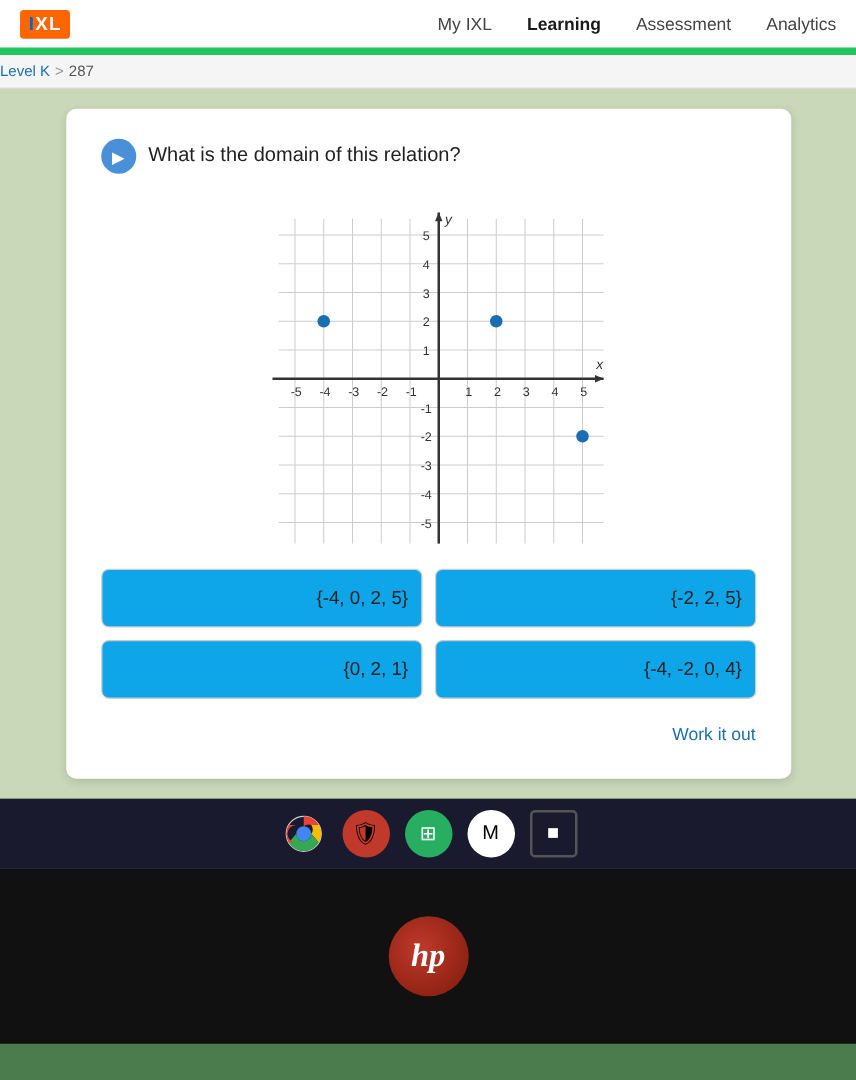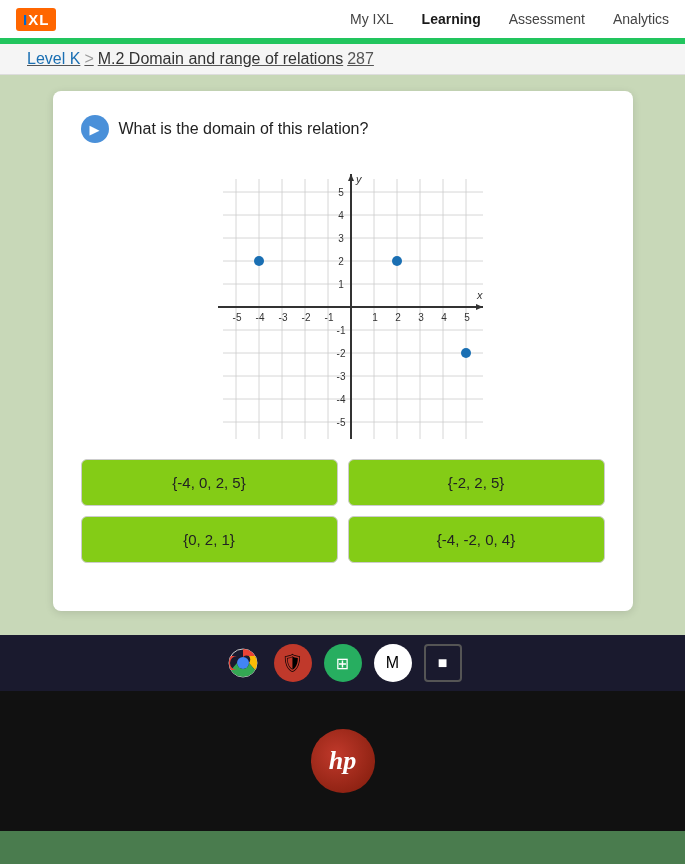--- a/index.html
+++ b/index.html
@@ -46,27 +46,26 @@
     }
     .nav-link.active {
       color: #1a1a1a;
       font-weight: 600;
     }
 
     
     .breadcrumb {
       background: #f5f5f5;
       border-bottom: 1px solid #ddd;
-      padding: 6px 27px;
-      font-size: 16px;
+      padding: 6px 0;
+      font-size: 12px;
       color: #555;
       display: flex;
       align-items: center;
       gap: 4px;
-      text-decoration: underline;
     }
     .breadcrumb a { color: #1a6fb3; text-decoration: none; }
     .breadcrumb .sep { color: #999; }
     .breadcrumb .current { color: #333; }
 
     
     .content-area {
       background: #c8d8b8;
       padding: 16px;
       min-height: 560px;
@@ -118,26 +117,26 @@
     
     .options-grid {
       display: grid;
       grid-template-columns: 1fr 1fr;
       gap: 10px;
       margin-bottom: 20px;
     }
     .option-btn {
       border: 1.5px solid #ccc;
       border-radius: 6px;
-      background: #84cc16;
+      background: #0ea5e9;
       padding: 14px 10px;
       font-size: 15px;
       color: #222;
       cursor: pointer;
-      text-align: center;
+      text-align: right;
       transition: border-color 0.2s, background 0.2s;
     }
 
     
     .submit-btn {
       background: #5cb85c;
       color: #fff;
       border: none;
       border-radius: 5px;
       padding: 9px 22px;
@@ -211,21 +210,20 @@
     <a class="nav-link">My IXL</a>
     <a class="nav-link active">Learning</a>
     <a class="nav-link">Assessment</a>
     <a class="nav-link">Analytics</a>
   </div>
 </nav>
 
 <div class="breadcrumb">
   <a>Level K</a>
   <span class="sep">&gt;</span>
-  <span class="current">M.2 Domain and range of relations</span>
   <span>287</span>
 </div>
 
 <div class="content-area">
   <div class="question-card">
 
     
     <div class="question-header">
       <div class="speaker-icon">▶</div>
       <span>What is the domain of this relation?</span>
@@ -304,20 +302,21 @@
     <div class="options-grid">
       <button class="option-btn">{-4, 0, 2, 5}</button>
       <button class="option-btn">{-2, 2, 5}</button>
       <button class="option-btn">{0, 2, 1}</button>
       <button class="option-btn">{-4, -2, 0, 4}</button>
     </div>
 
     
 
     
+    <div class="work-it-out">Work it out</div>
   </div>
 </div>
 
 <div class="taskbar">
 
   <div class="taskbar-icon" style="background:transparent;">
     <svg width="30" height="30" viewBox="0 0 30 30">
       <circle cx="15" cy="15" r="14" fill="none" stroke="#ccc" stroke-width="1"></circle>
       <circle cx="15" cy="15" r="6" fill="#4285F4"></circle>
       <path d="M15 1 A14 14 0 0 1 27 8 L21 8 A6 6 0 0 0 15 9 Z" fill="#EA4335"></path>

